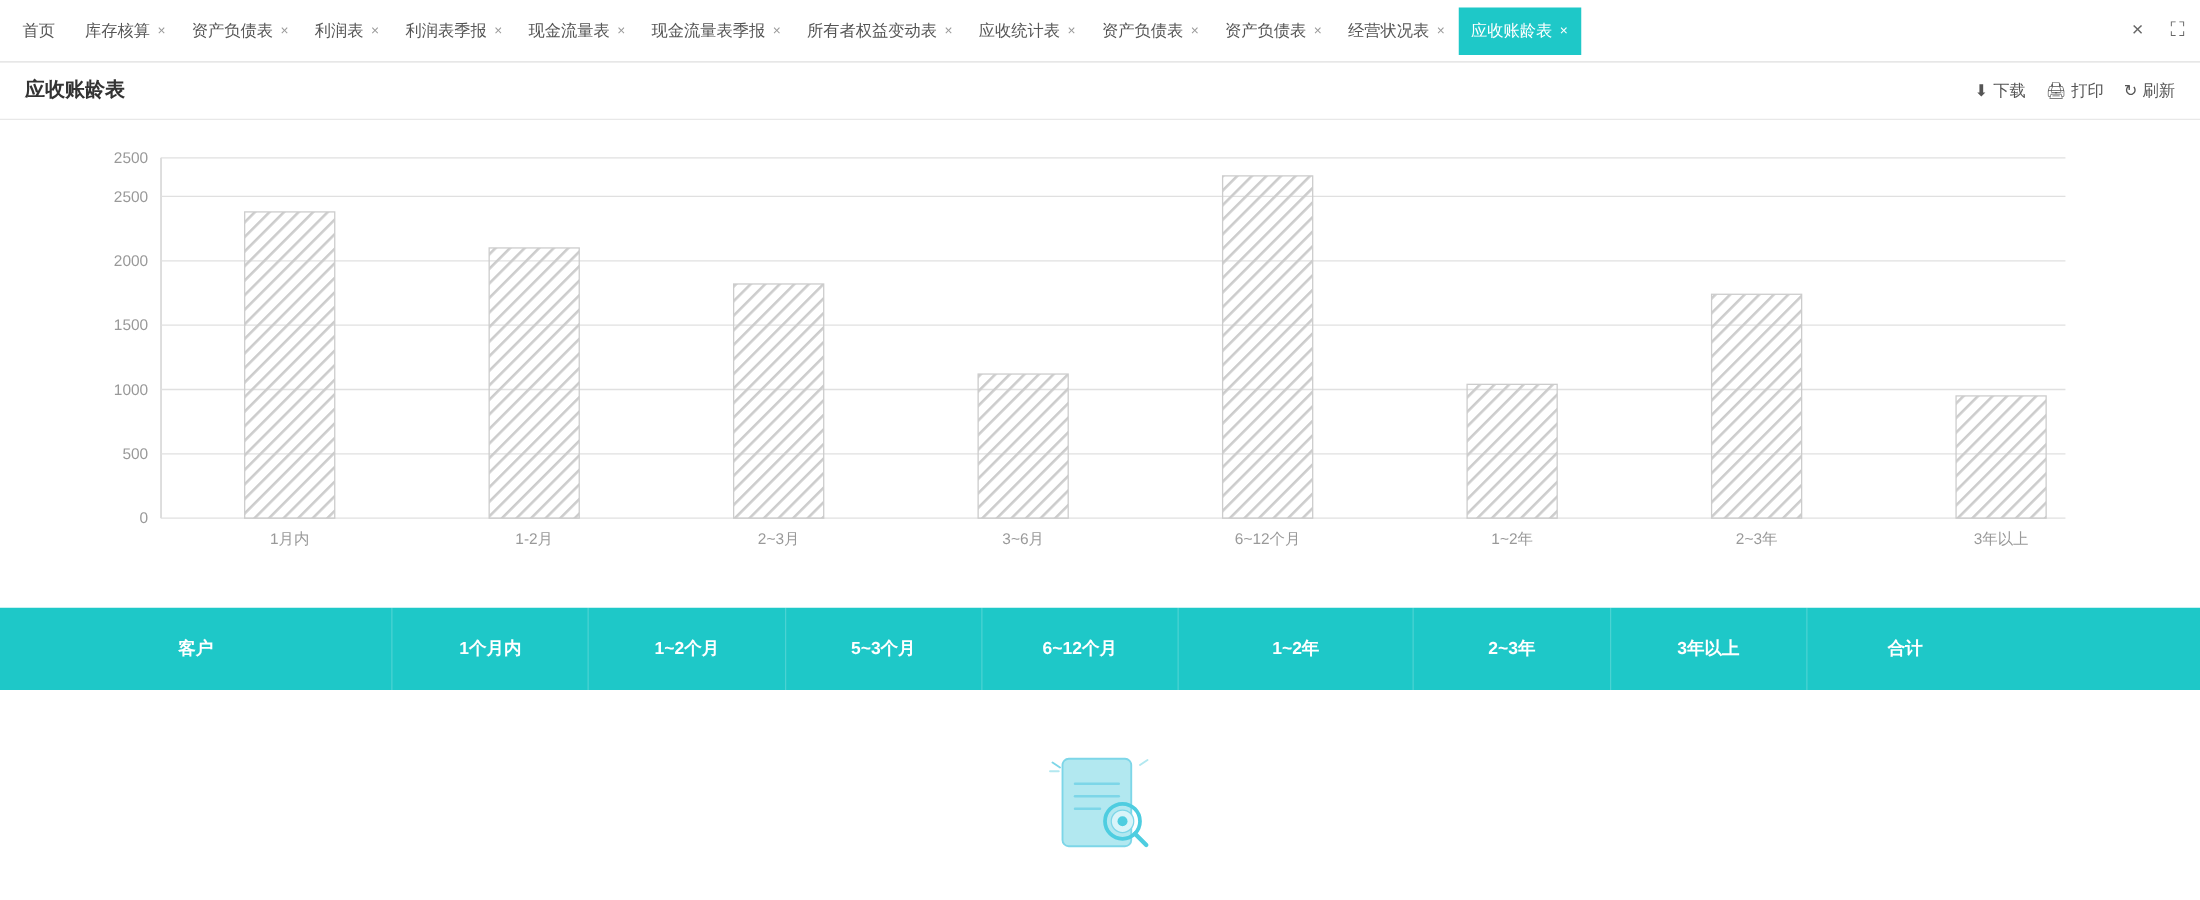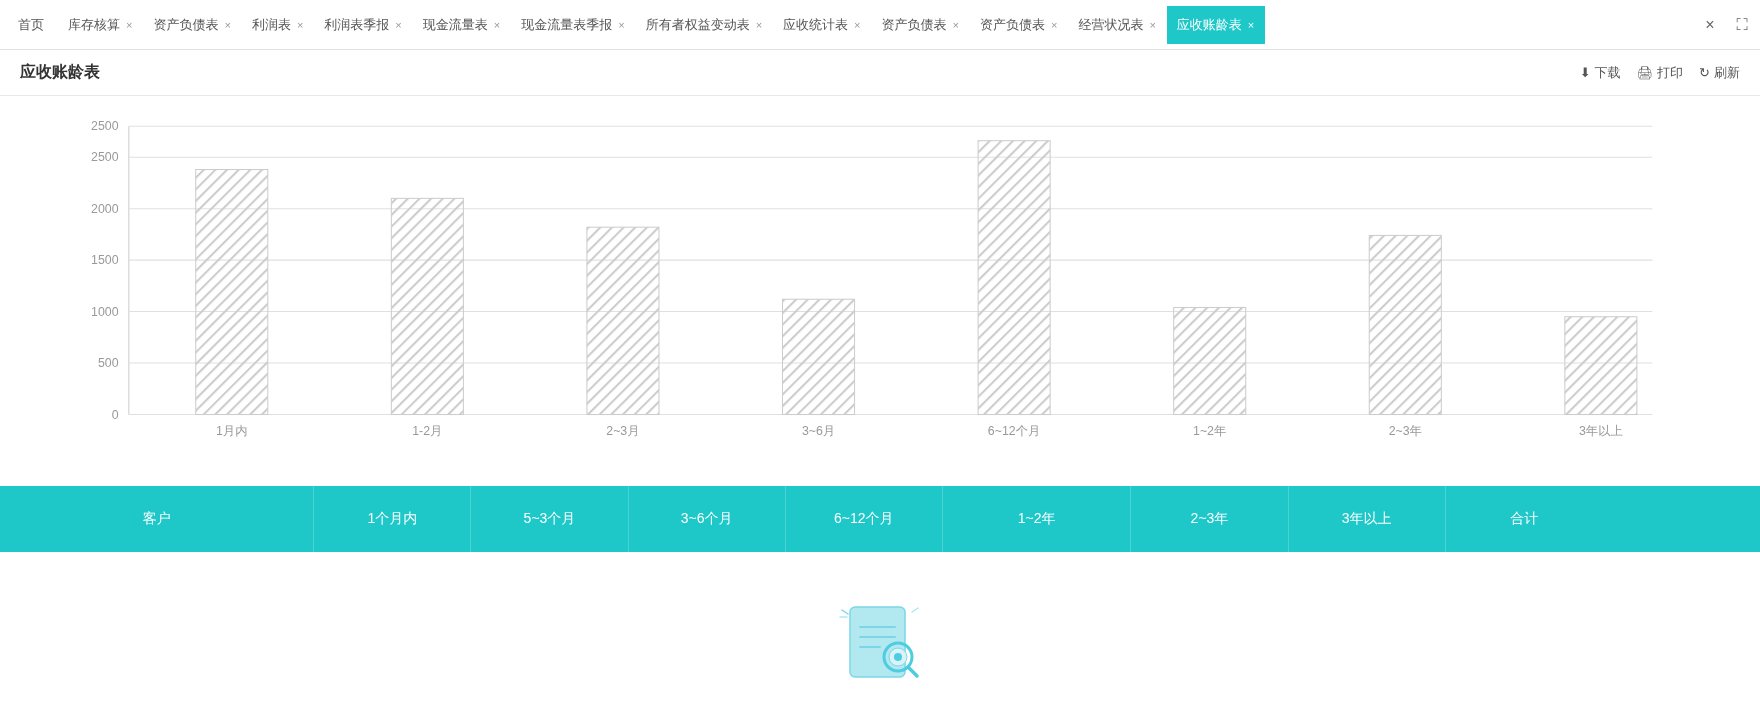--- a/index.html
+++ b/index.html
@@ -125,21 +125,21 @@
       background: #1ec8c8;
       color: #fff;
       min-height: 50px;
     }
     .th-cell {
       display: flex;
       align-items: center;
       justify-content: center;
       padding: 24px 8px;
       font-size: 14px;
-      font-weight: 400;
+      font-weight: 700;
       text-align: center;
       border-right: 1px solid rgba(255,255,255,0.2);
     }
     .th-cell:last-child { border-right: none; text-align: center; }
 
     
     .empty-state {
       display: flex;
       flex-direction: column;
       align-items: center;
@@ -286,22 +286,22 @@
       <text x="940" y="310" text-anchor="middle" font-size="12" fill="#999">6~12个月</text>
       <text x="1130" y="310" text-anchor="middle" font-size="12" fill="#999">1~2年</text>
       <text x="1320" y="310" text-anchor="middle" font-size="12" fill="#999">2~3年</text>
       <text x="1510" y="310" text-anchor="middle" font-size="12" fill="#999">3年以上</text>
     </svg>
   </div>
 
   <div class="table-header">
     <div class="th-cell">客户</div>
     <div class="th-cell">1个月内</div>
+    <div class="th-cell">1~2个月</div>
     <div class="th-cell">5~3个月</div>
-    <div class="th-cell">3~6个月</div>
     <div class="th-cell">6~12个月</div>
     <div class="th-cell">1~2年</div>
     <div class="th-cell">2~3年</div>
     <div class="th-cell">3年以上</div>
     <div class="th-cell">合计</div>
   </div>
 
   <div class="empty-state">
     <svg class="empty-icon" viewBox="0 0 100 100">
 

